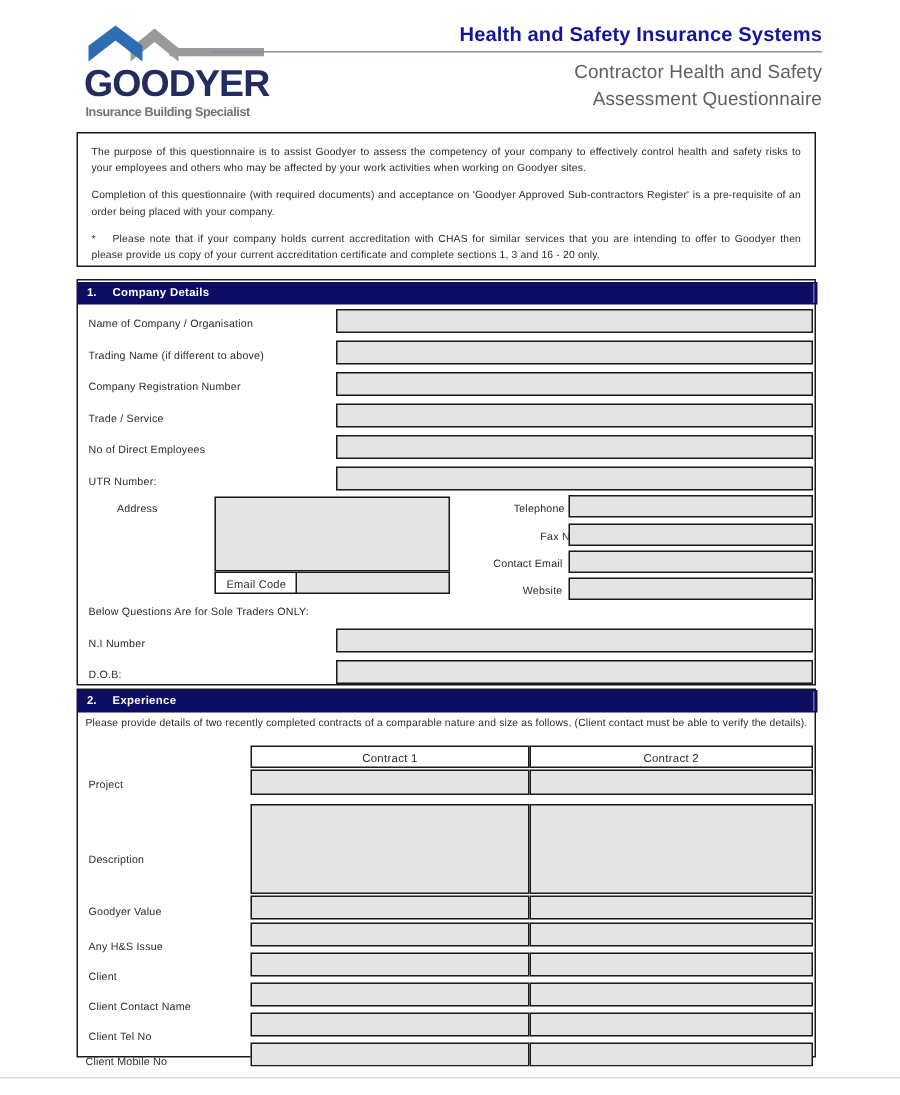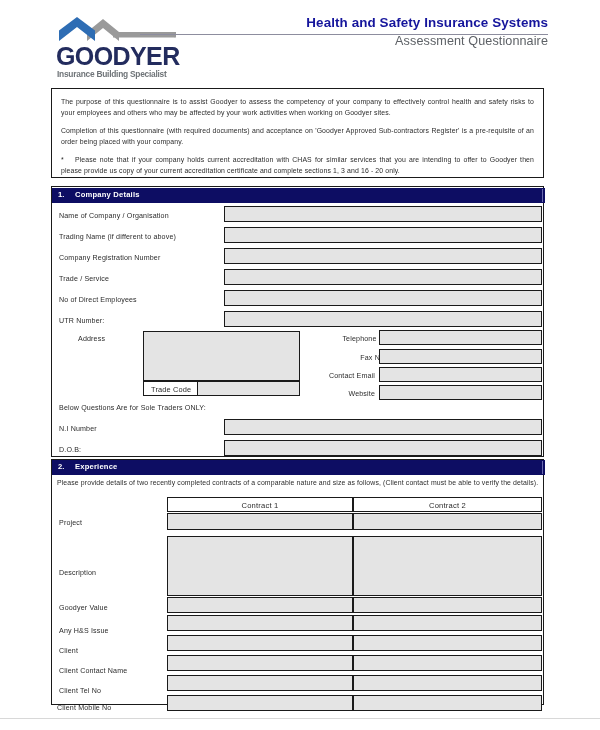--- a/index.html
+++ b/index.html
@@ -76,20 +76,21 @@
         <path d="M118 16 a3 3 0 0 1 0 5.5 Z" fill="#9a9a9a"></path>
         <path d="M3 25 L3 14.5 L21 1 L39 14.5 L39 25 L21 11 Z" fill="#2e6db4"></path>
       </svg>
       <div class="logo-word">GOODYER</div>
       <div class="logo-tag">Insurance Building Specialist</div>
     </div>
 
     <div class="title-wrap">
       <div class="main-title">Health and Safety Insurance Systems</div>
       <div class="title-rule"></div>
+      <div class="sub-title">Contractor Health and Safety</div>
       <div class="sub-title" style="margin-top:0">Assessment Questionnaire</div>
     </div>
   </div>
 
   <div class="intro">
     <p>The purpose of this questionnaire is to assist  Goodyer to assess  the competency of your company to effectively control health and safety risks to  your employees and others who may be affected by your work activities when working on Goodyer sites.</p>
     <p>Completion of this  questionnaire (with required documents)  and  acceptance on 'Goodyer Approved Sub-contractors  Register'  is a pre-requisite  of an order being placed with your company.</p>
     <p class="note"><span class="star">*</span><span>Please note that  if  your company holds current accreditation  with CHAS for similar services that  you are intending to offer to Goodyer then please provide us copy of your current accreditation certificate  and complete sections 1, 3 and 16 - 20 only.</span></p>
   </div>
 
@@ -116,21 +117,21 @@
   <div class="lbl" style="left:59px;top:296px;">No of Direct Employees</div>
   <div class="field" style="left:224px;top:290px;width:318px;height:16px;"></div>
 
   <div class="lbl" style="left:59px;top:317px;">UTR Number:</div>
   <div class="field" style="left:224px;top:311px;width:318px;height:16px;"></div>
 
   <div class="lbl" style="left:78px;top:335px;">Address</div>
   <div class="field" style="left:143px;top:331px;width:157px;height:50px;"></div>
   <div class="box" style="left:143px;top:381px;width:157px;height:15px;background:#e4e4e4;"></div>
   <div class="box" style="left:143px;top:381px;width:55px;height:15px;background:#ffffff;"></div>
-  <div class="lbl" style="left:151px;top:385px;font-size:7.4px;">Trade Code</div>
+  <div class="lbl" style="left:151px;top:385px;font-size:7.4px;">Email Code</div>
   <div class="lbl" style="left:203px;top:385px;"></div>
 
   <div class="lbl-r" style="left:300px;top:335px;width:88px;">Telephone No</div>
   <div class="field" style="left:379px;top:330px;width:163px;height:15px;"></div>
 
   <div class="lbl-r" style="left:300px;top:354px;width:84px;">Fax No</div>
   <div class="field" style="left:379px;top:349px;width:163px;height:15px;"></div>
 
   <div class="lbl-r" style="left:295px;top:372px;width:80px;">Contact Email</div>
   <div class="field" style="left:379px;top:367px;width:163px;height:15px;"></div>

